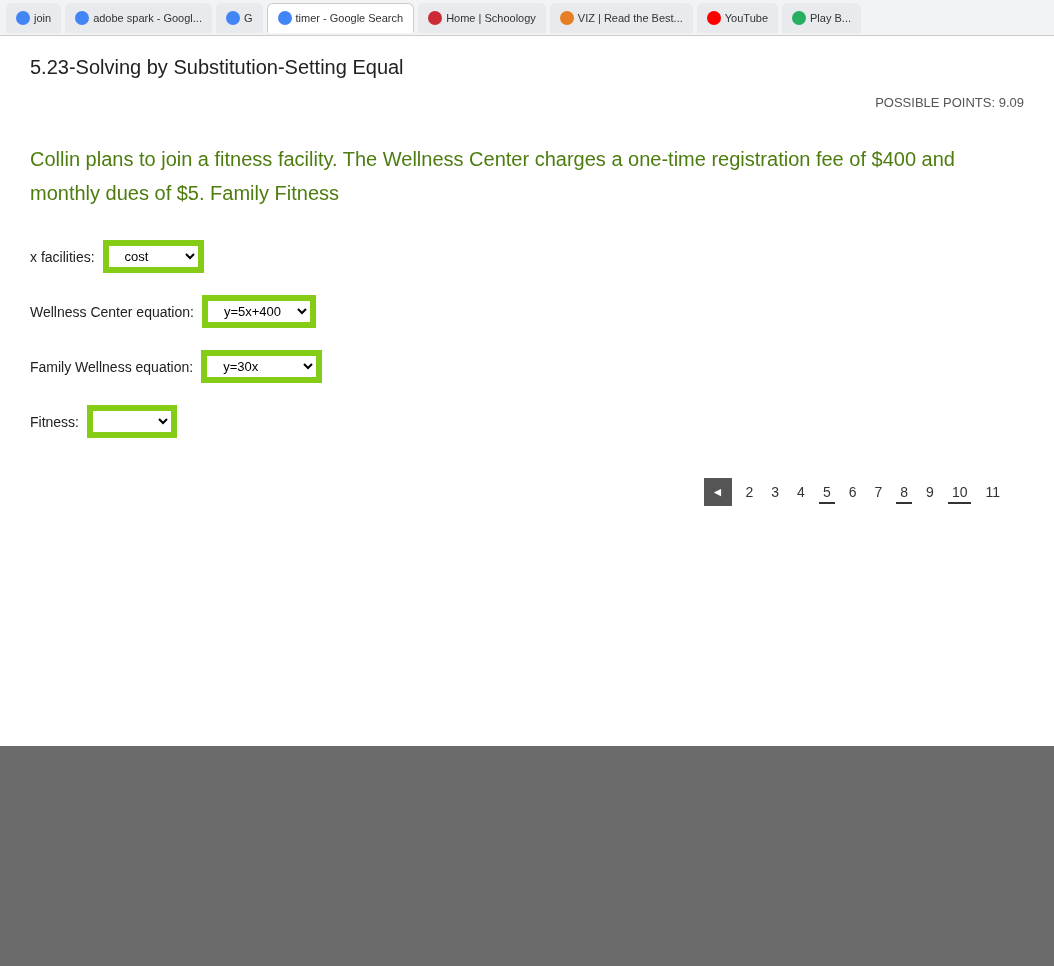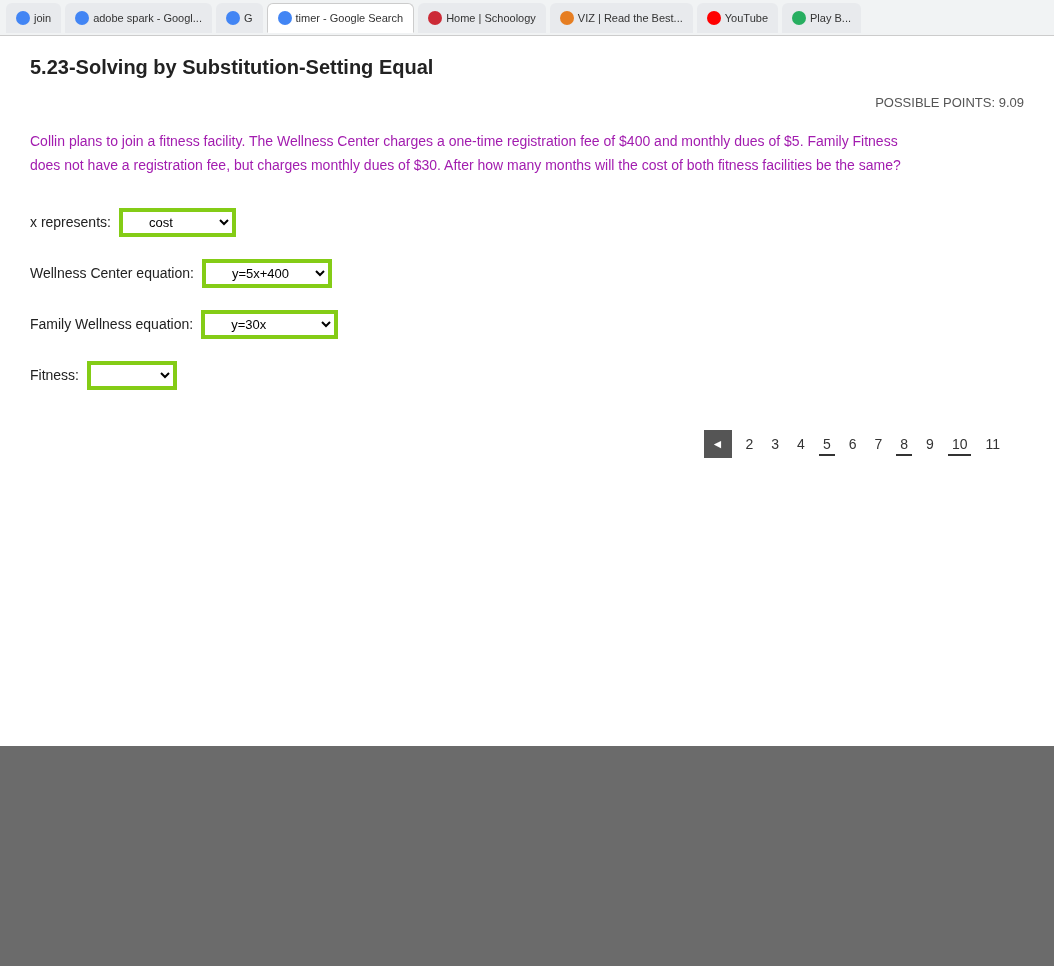--- a/index.html
+++ b/index.html
@@ -49,53 +49,53 @@
 
     
     .page-content {
       background: #fff;
       padding: 20px 30px 30px 30px;
       min-height: 700px;
     }
 
     .page-title {
       font-size: 20px;
-      font-weight: bold;
+      font-weight: normal;
       color: #222;
       margin-bottom: 16px;
     }
 
     .possible-points {
       text-align: right;
       font-size: 13px;
       color: #555;
-      margin-bottom: 20px;
+      margin-bottom: 32px;
     }
 
     .problem-text {
-      font-size: 14px;
-      color: #a21caf;
+      font-size: 20px;
+      color: #4d7c0f;
       line-height: 1.7;
       margin-bottom: 30px;
     }
 
     .form-row {
       display: flex;
       align-items: center;
       margin-bottom: 22px;
       font-size: 14px;
       color: #222;
     }
     .form-row label {
       margin-right: 8px;
       white-space: nowrap;
     }
     .form-row select {
-      border: 4px solid #84cc16;
-      padding: 2px 22px;
+      border: 6px solid #84cc16;
+      padding: 2px 12px;
       font-size: 13px;
       background: #fff;
       cursor: pointer;
       min-width: 90px;
     }
 
     
     .pagination {
       display: flex;
       align-items: center;
@@ -178,25 +178,24 @@
 </div>
 
 <div class="page-content">
 
   <div class="page-title">5.23-Solving by Substitution-Setting Equal</div>
 
   <div class="possible-points">POSSIBLE POINTS: 9.09</div>
 
   <div class="problem-text">
     <span>Collin plans to join a fitness facility. The Wellness Center charges a one-time registration fee of $400 and monthly dues of $5.  Family Fitness</span><br>
-    <span>does not have a registration fee, but charges monthly dues of $30.  After how many months will the cost of both fitness facilities be the same?</span>
-  </div>
-
-  <div class="form-row">
-    <label>x represents:</label>
+  </div>
+
+  <div class="form-row">
+    <label>x facilities:</label>
     <select>
       <option value="cost">cost</option>
       <option value="months">months</option>
       <option value="number">number</option>
     </select>
   </div>
 
 
   <div class="form-row">
     <label>Wellness Center equation:</label>

